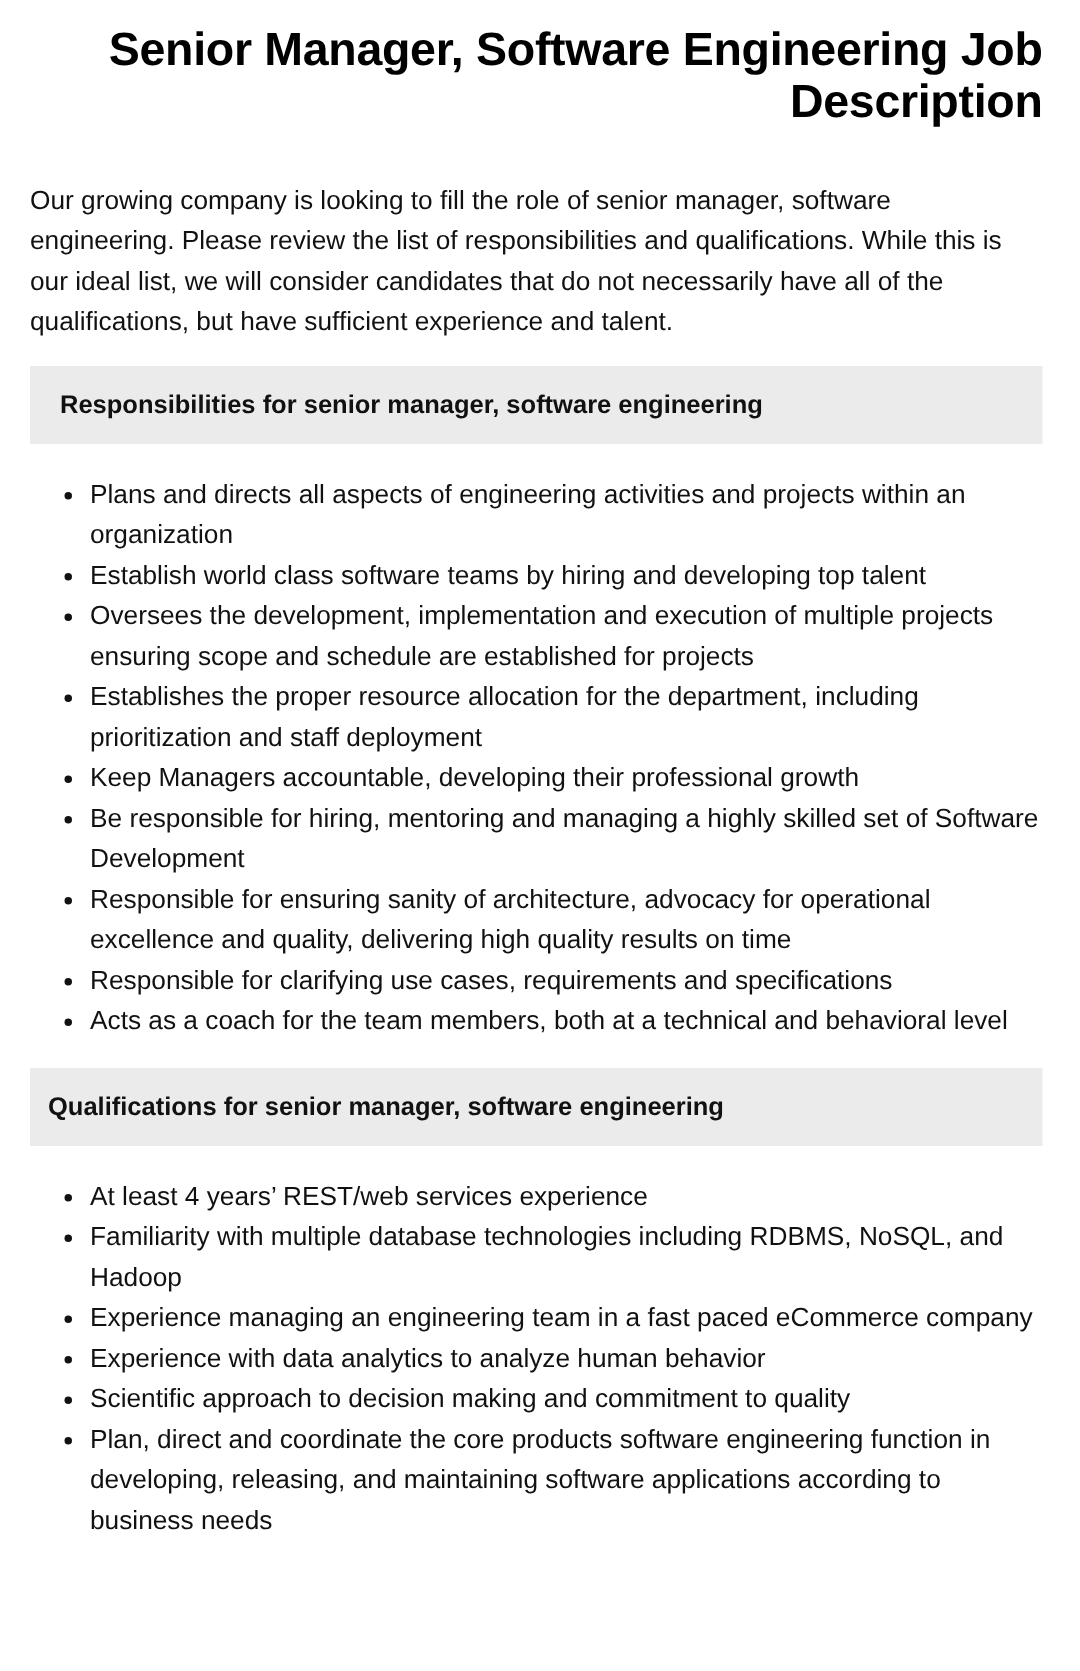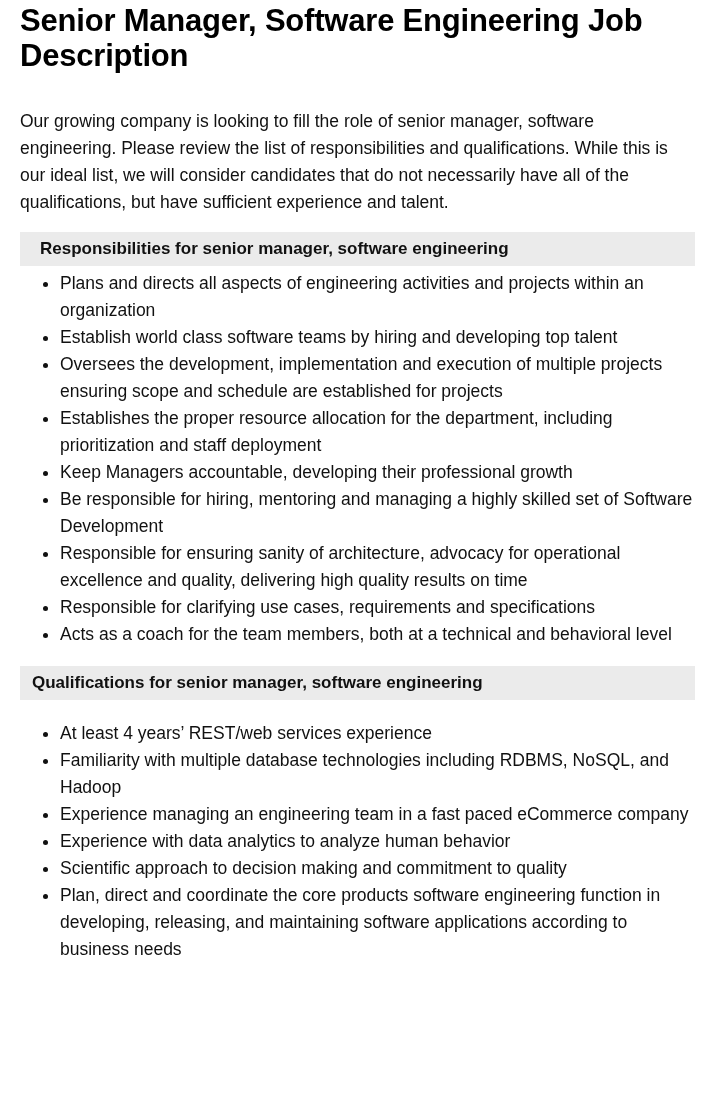--- a/index.html
+++ b/index.html
@@ -3,54 +3,54 @@
 <meta charset="utf-8">
 <style>
   html, body { margin: 0; padding: 0; background: #ffffff; }
   body {
     width: 720px; height: 1114px; overflow: hidden;
     font-family: "Liberation Sans", "DejaVu Sans", sans-serif;
     color: #111111;
   }
   .page { padding: 0 25px 0 20px; }
   h1 {
-    margin: 0; padding-top: 3px;
+    margin: 0; padding-top: 15px;
     font-size: 31px; line-height: 35px; font-weight: 700;
-    text-align: left; color: #000;
+    text-align: right; color: #000;
     letter-spacing: -0.2px;
   }
   .intro {
     margin: 35px 0 0 0;
     font-size: 17.5px; line-height: 27px; color: #111;
   }
   .section-header {
     background: #ebebeb;
     margin-top: 16px;
-    height: 34px;
+    height: 52px;
     box-sizing: border-box;
     padding: 0 20px;
     display: flex; align-items: center;
     font-size: 17px; font-weight: 700; color: #111;
   }
   ul {
     margin: 20px 0 0 0;
     padding-left: 40px;
     list-style: none;
   }
   li {
     position: relative;
     font-size: 17.5px; line-height: 27px; color: #111;
   }
   li::before {
     content: "";
     position: absolute; left: -17px; top: 12px;
     width: 5px; height: 5px; border-radius: 50%;
     background: #111;
   }
-  .resp-list { margin-top: 4px; }
+  .resp-list { margin-top: 20px; }
   .qual-header { margin-top: 18px; padding-left: 12px; }
 </style>
 </head>
 <body>
 
 <div class="page">
   <h1>Senior Manager, Software Engineering Job Description</h1>
   <p class="intro">Our growing company is looking to fill the role of senior manager, software engineering. Please review the list of responsibilities and qualifications. While this is our ideal list, we will consider candidates that do not necessarily have all of the qualifications, but have sufficient experience and talent.</p>
 
   <div class="section-header">Responsibilities for senior manager, software engineering</div>

